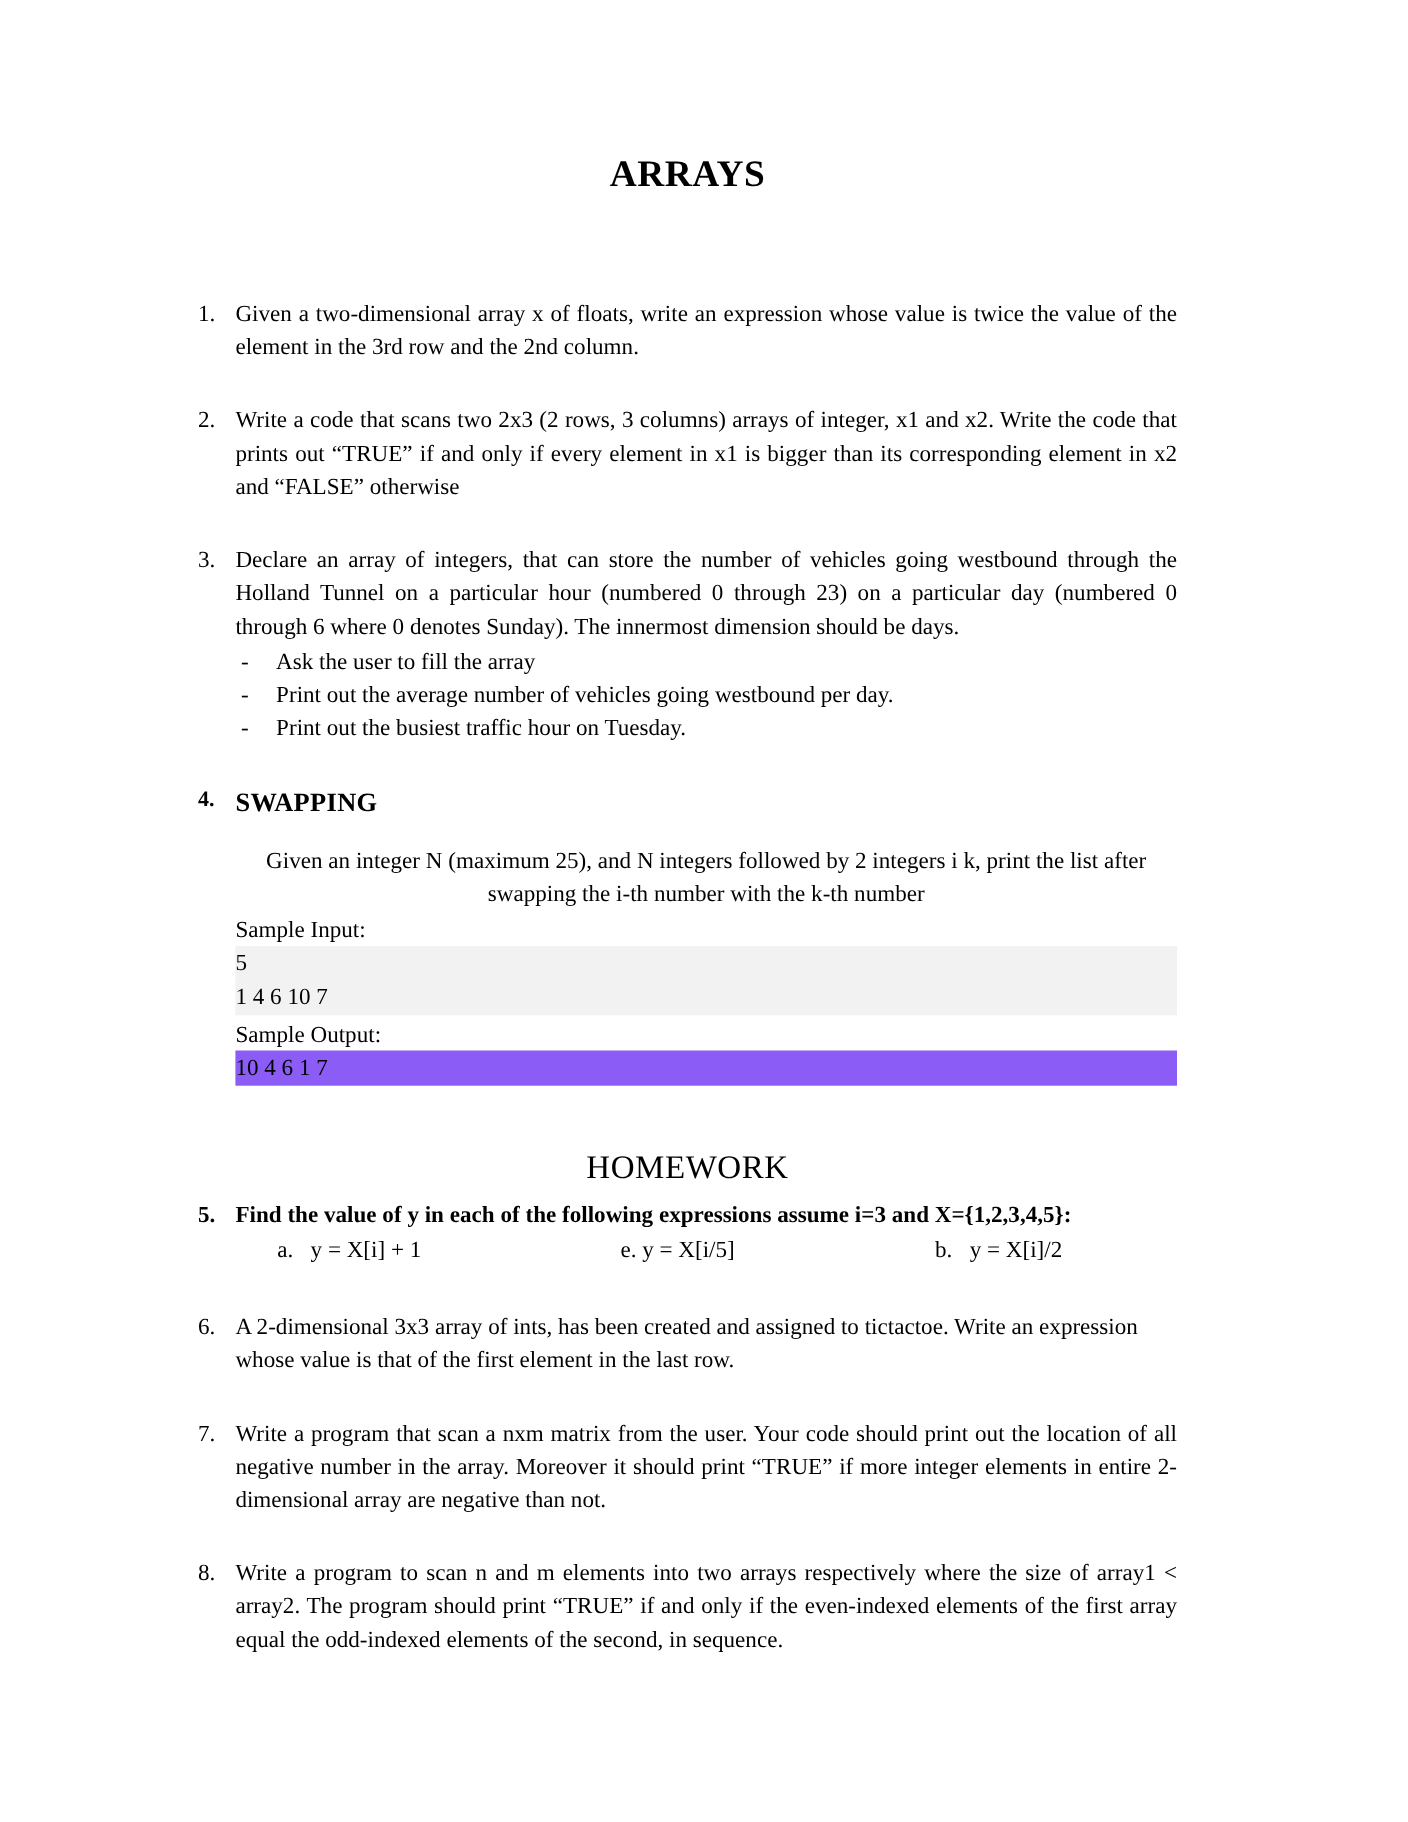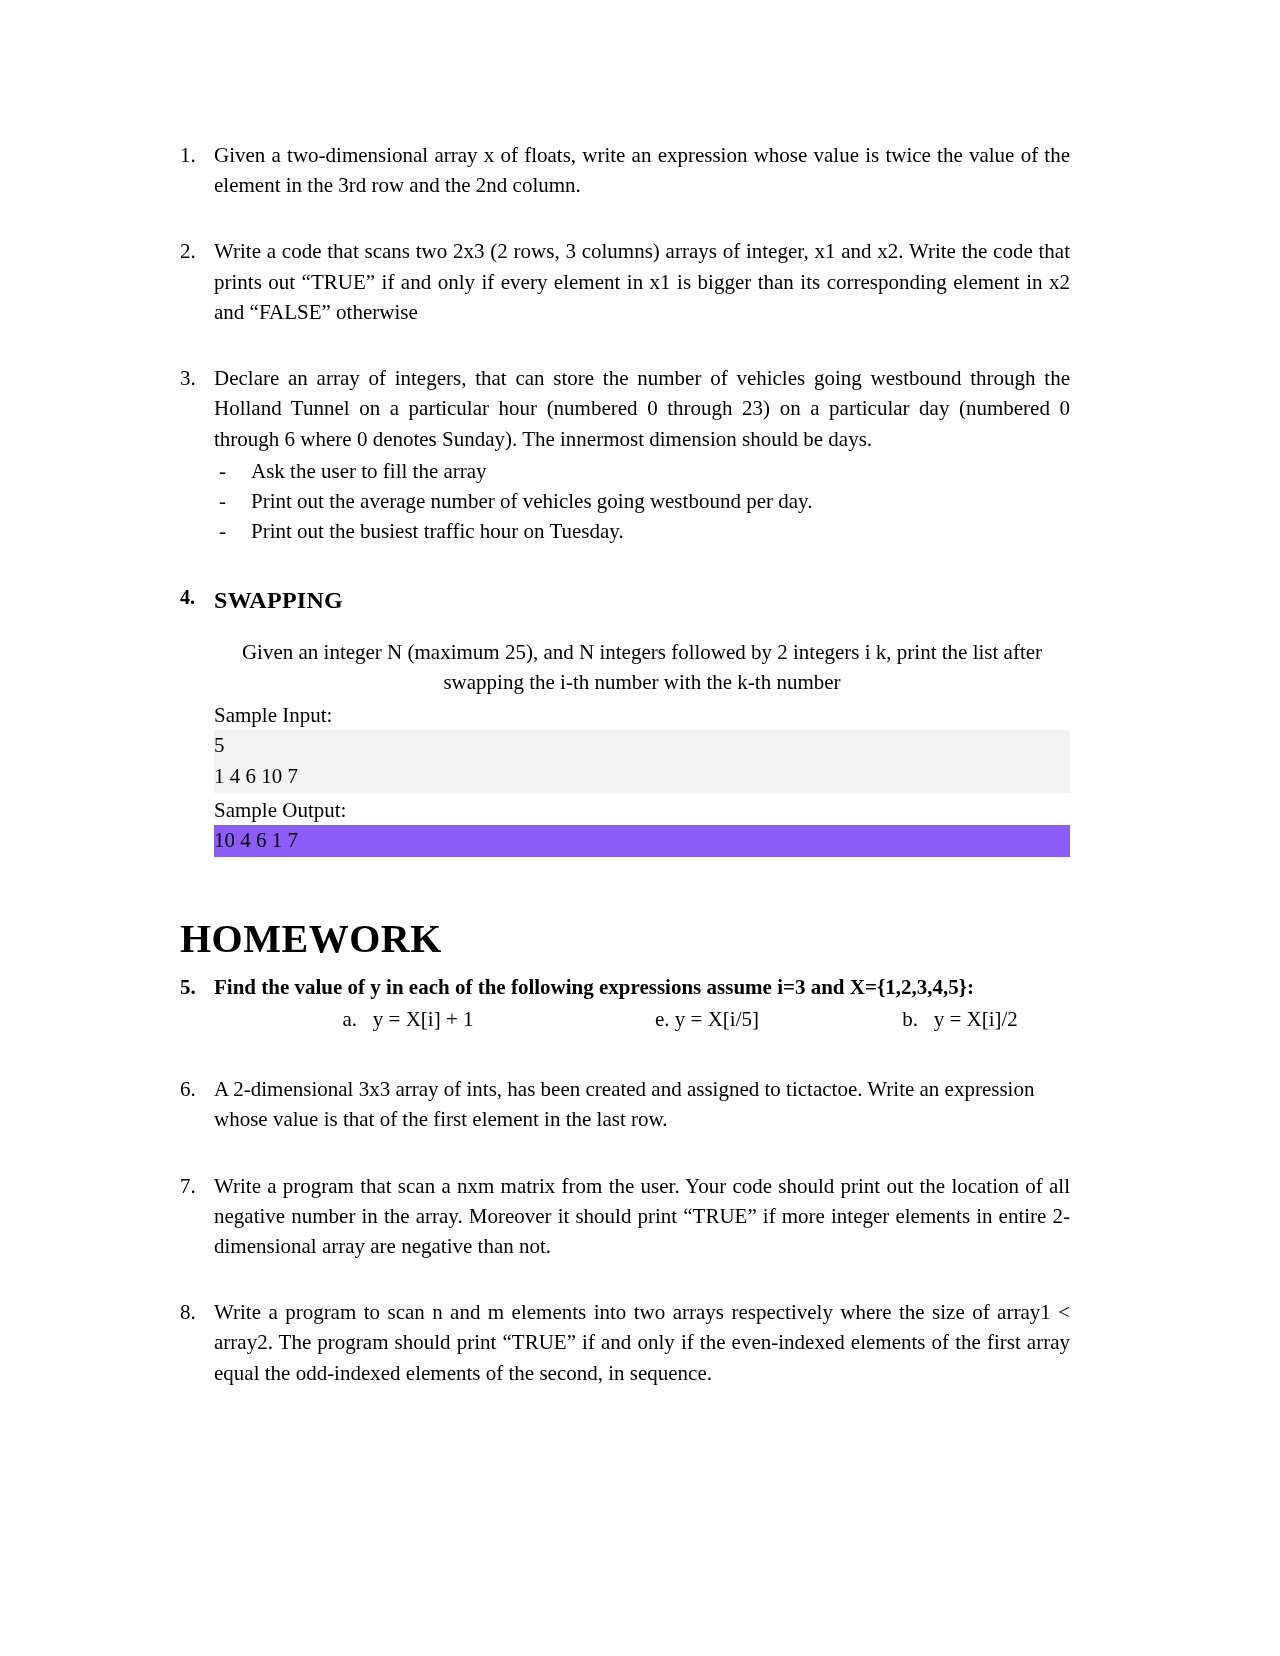--- a/index.html
+++ b/index.html
@@ -49,42 +49,43 @@
   .swap-para { margin-top: 20px; text-align: center; }
   .sample-label { margin-top: 2px; }
   .sample-block {
     background: #f2f2f2;
   }
   .sample-line {
     white-space: pre;
     line-height: 1.5;
   }
   .homework-title {
-    font-size: 40px;
-    font-weight: bold;
+    text-align: center;
+    font-size: 30px;
+    font-weight: normal;
     margin: 58px 0 10px 0;
     letter-spacing: 0.5px;
   }
   .item-hw5 { margin-bottom: 40px; }
   .expr-grid {
     display: grid;
     grid-template-columns: 312px 286px auto;
     margin-left: 38px;
     margin-top: 2px;
     font-weight: normal;
-    text-align: center;
   }
   .expr { white-space: pre; }
   .last { margin-bottom: 0; }
 </style>
 </head>
 <body>
 
 <div class="page">
 
+  <div class="doc-title">ARRAYS</div>
 
   <div class="item">
     <div class="item-num">1.</div>
     <div class="item-body just">Given a two-dimensional array x of floats, write an expression whose value is twice the value of the element in the 3rd row and the 2nd column.</div>
   </div>
 
   <div class="item">
     <div class="item-num">2.</div>
     <div class="item-body just">Write a code that scans two 2x3 (2 rows, 3 columns) arrays of integer, x1 and x2. Write the code that prints out “TRUE” if and only if every element in x1 is bigger than its corresponding element in x2 and “FALSE” otherwise</div>
   </div>

